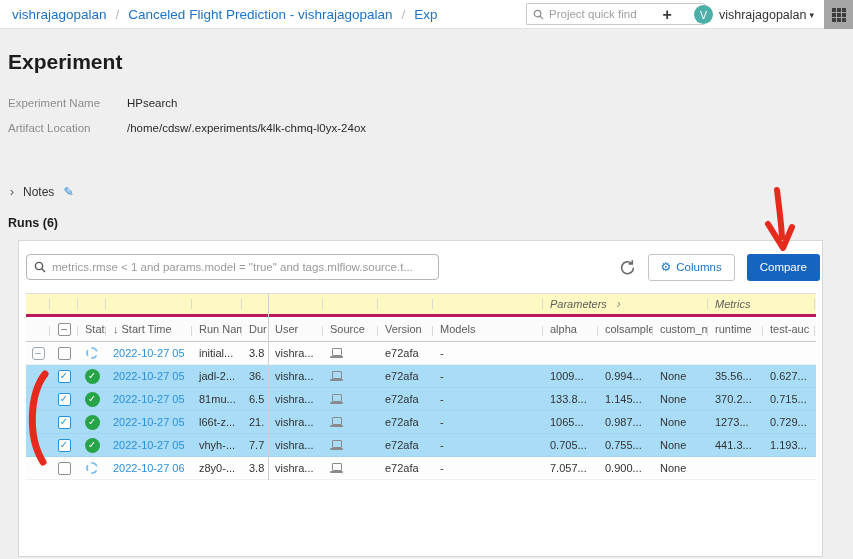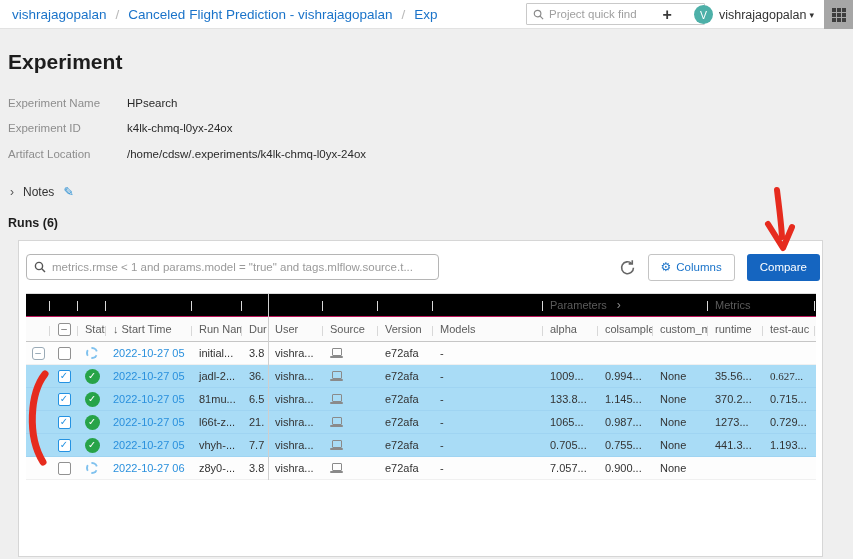--- a/index.html
+++ b/index.html
@@ -42,21 +42,21 @@
   .filter-box input::placeholder { color:#9a9a9a; }
   .toolbar-right { margin-left:auto; display:flex; align-items:center; gap:12px; }
   .refresh-btn { width:17px; height:17px; cursor:pointer; }
   .columns-btn { height:27px; border:1px solid #c4c4c4; border-radius:3px; background:#fff; color:#1a73c9; font-size:11.5px; display:flex; align-items:center; gap:5px; padding:0 12px; cursor:pointer; font-family:inherit; }
   .gear { font-size:12px; }
   .compare-btn { height:27px; border:none; border-radius:3px; background:#1565c0; color:#fff; font-size:11.5px; padding:0 13px; cursor:pointer; font-family:inherit; }
 
   
   .runs-table { position:relative; margin-left:7px; width:790px; border-top:1px solid #dcdcdc; font-size:11px; }
   .col-divider { position:absolute; left:242px; top:0; bottom:0; width:0; border-left:1px solid #cfcfcf; z-index:2; }
-  .g-row { display:flex; height:23px; align-items:center; background:#000000; border-bottom:1px solid #be185d; color:#5c5c5c; }
+  .g-row { display:flex; height:23px; align-items:center; background:#fef9c3; border-bottom:3px solid #be185d; color:#5c5c5c;font-style:italic; }
   .h-row { display:flex; height:25px; align-items:center; background:#fbfbfb; border-bottom:1px solid #c6c6c6; color:#5c5c5c; }
   .cell { height:100%; display:flex; align-items:center; overflow:hidden; white-space:nowrap; position:relative; flex:none; }
   .tick::after { content:""; position:absolute; right:0; bottom:5px; height:10px; border-right:1px solid #d8d8d8; }
   .pad { padding-left:7px; }
   .cen { justify-content:center; }
   .t-row { display:flex; height:23px; align-items:center; border-bottom:1px solid #f0f0f0; background:#fdfdfd; cursor:pointer; }
   .t-row.sel { background:#a9dcf6; border-bottom-color:#9fd4f2; }
   .link { color:#2a90dd; cursor:pointer; }
   .sort-icon { margin-right:3px; color:#5c5c5c; }
   .hdr-chevron { margin-left:10px; color:#8a8a8a; font-size:12px; }
@@ -111,24 +111,20 @@
     </div>
   </div>
 </div>
 
 <div class="page-title">Experiment</div>
 
 <div class="meta">
   <div class="meta-row">
     <span class="meta-label">Experiment Name</span>
     <span class="meta-value">HPsearch</span>
-  </div>
-  <div class="meta-row">
-    <span class="meta-label">Experiment ID</span>
-    <span class="meta-value">k4lk-chmq-l0yx-24ox</span>
   </div>
   <div class="meta-row">
     <span class="meta-label">Artifact Location</span>
     <span class="meta-value">/home/cdsw/.experiments/k4lk-chmq-l0yx-24ox</span>
   </div>
 </div>
 
 <div class="notes-row">
   <span class="notes-chevron">›</span>
   <span>Notes</span>
@@ -249,21 +245,21 @@
           <div class="cell pad" style="width: 55px;">vishra...</div>
           <div class="cell pad" style="width: 55px;">
             <span class="laptop-icon"></span>
           </div>
           <div class="cell pad" style="width: 55px;">e72afa</div>
           <div class="cell pad" style="width: 110px;">-</div>
           <div class="cell pad" style="width: 55px;">1009...</div>
           <div class="cell pad" style="width: 55px;">0.994...</div>
           <div class="cell pad" style="width: 55px;">None</div>
           <div class="cell pad" style="width: 55px;">35.56...</div>
-          <div class="cell pad" style="width: 52px; font-family: Liberation Serif, serif;">0.627...</div>
+          <div class="cell pad" style="width: 52px;">0.627...</div>
         </div>
         <div class="t-row sel">
           <div class="cell cen" style="width: 24px;"></div>
           <div class="cell cen" style="width: 28px;">
             <span class="cb checked">✓</span>
           </div>
           <div class="cell cen" style="width: 28px;">
             <span class="check">✓</span>
           </div>
           <div class="cell pad" style="width: 86px;">

